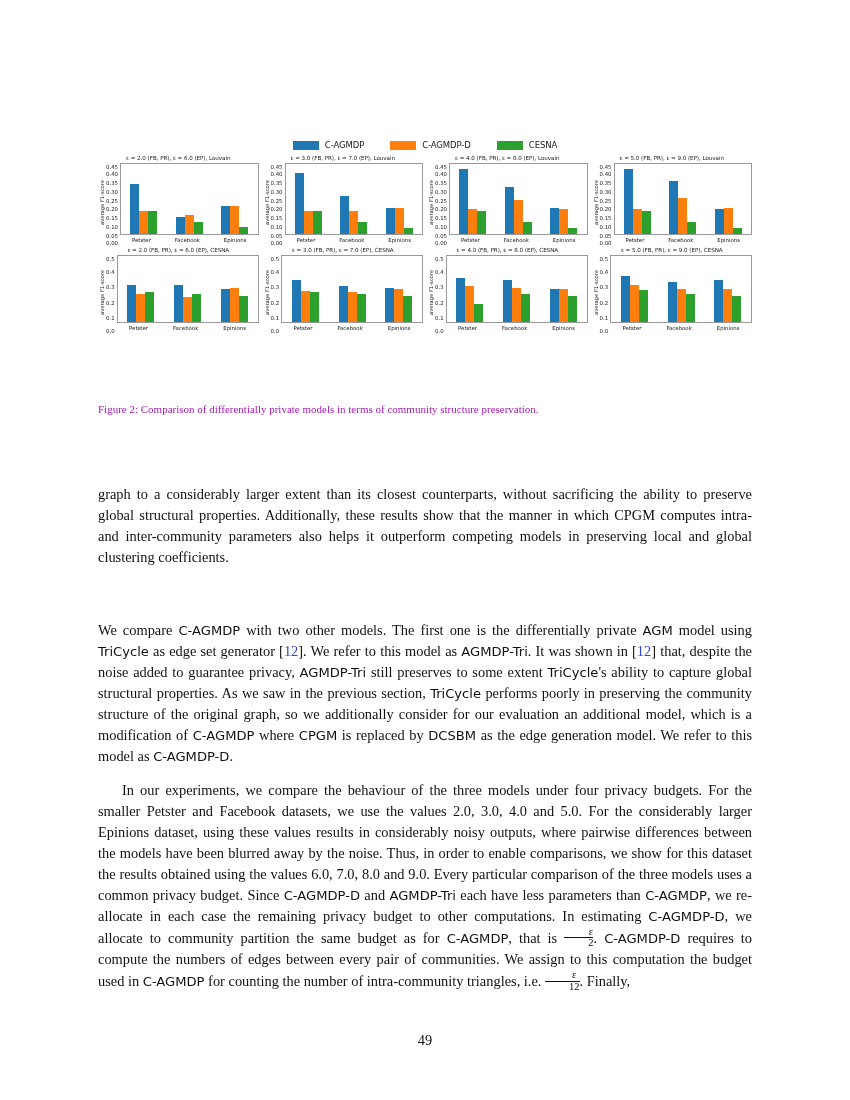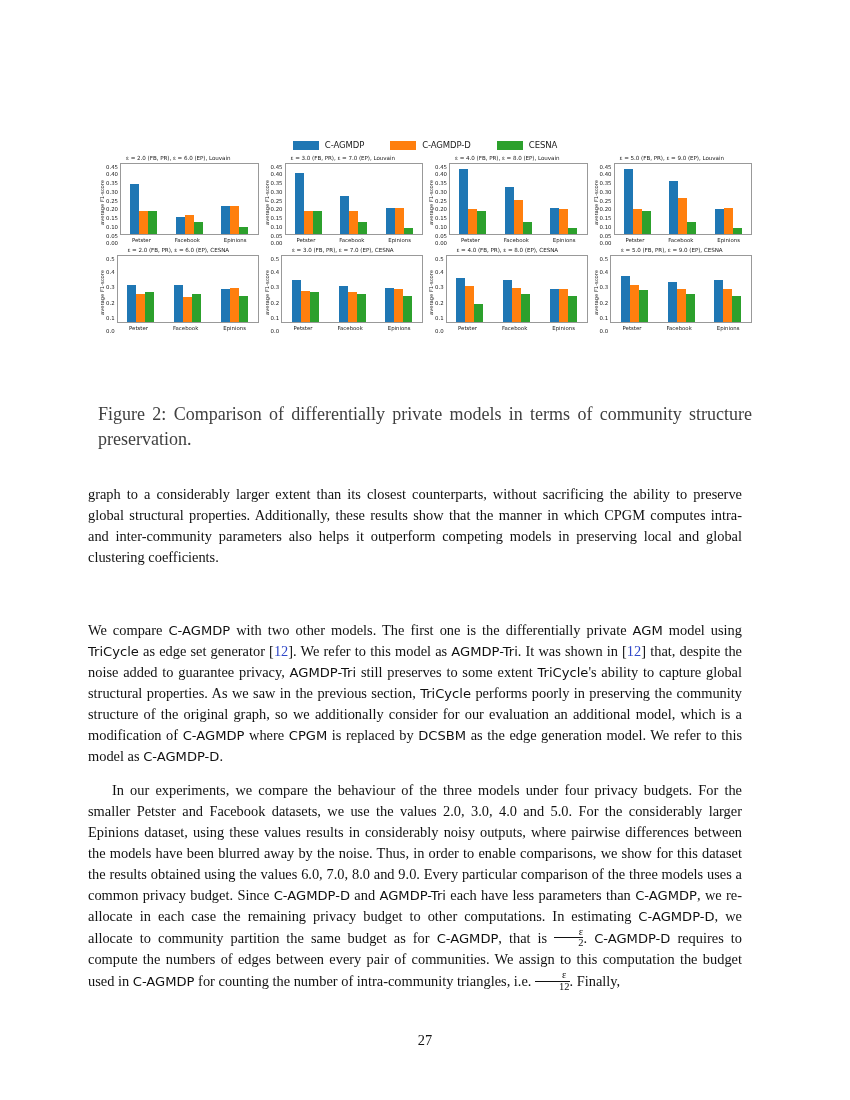--- a/index.html
+++ b/index.html
@@ -150,30 +150,30 @@
     text-align: center;
     white-space: nowrap;
   }
 
   .figcaption {
     position: absolute;
     left: 98px;
     top: 402px;
     width: 654px;
     font-family: "Liberation Serif", serif;
-    font-size: 18px;
+    font-size: 11px;
     line-height: 1.38;
     text-align: justify;
-    color: #404040;
+    color: #a21caf;
   }
 
   
   .body-text {
     position: absolute;
-    left: 88px;
+    left: 98px;
     width: 654px;
     font-family: "Liberation Serif", serif;
     font-size: 14.4px;
     line-height: 1.45;
     text-align: justify;
     text-justify: inter-word;
     color: #111111;
   }
   #para-1 { top: 470px; }
   #heading-632 {
@@ -584,14 +584,14 @@
     <span>Comparison of differentially private models in terms of community structure preservation.</span>
   </div>
 
   <p class="body-text" id="para-1">graph to a considerably larger extent than its closest counterparts, without sacrificing the ability to preserve global structural properties. Additionally, these results show that the manner in which CPGM computes intra- and inter-community parameters also helps it outperform competing models in preserving local and global clustering coefficients.</p>
 
 
   <p class="body-text" id="para-2">We compare <span class="sans">C-AGMDP</span> with two other models. The first one is the differentially private <span class="sans">AGM</span> model using <span class="sans">TriCycle</span> as edge set generator [<span class="cite">12</span>]. We refer to this model as <span class="sans">AGMDP-Tri</span>. It was shown in [<span class="cite">12</span>] that, despite the noise added to guarantee privacy, <span class="sans">AGMDP-Tri</span> still preserves to some extent <span class="sans">TriCycle</span>'s ability to capture global structural properties. As we saw in the previous section, <span class="sans">TriCycle</span> performs poorly in preserving the community structure of the original graph, so we additionally consider for our evaluation an additional model, which is a modification of <span class="sans">C-AGMDP</span> where <span class="sans">CPGM</span> is replaced by <span class="sans">DCSBM</span> as the edge generation model. We refer to this model as <span class="sans">C-AGMDP-D</span>.</p>
 
   <p class="body-text" id="para-3">In our experiments, we compare the behaviour of the three models under four privacy budgets. For the smaller Petster and Facebook datasets, we use the values 2.0, 3.0, 4.0 and 5.0. For the considerably larger Epinions dataset, using these values results in considerably noisy outputs, where pairwise differences between the models have been blurred away by the noise. Thus, in order to enable comparisons, we show for this dataset the results obtained using the values 6.0, 7.0, 8.0 and 9.0. Every particular comparison of the three models uses a common privacy budget. Since <span class="sans">C-AGMDP-D</span> and <span class="sans">AGMDP-Tri</span> each have less parameters than <span class="sans">C-AGMDP</span>, we re-allocate in each case the remaining privacy budget to other computations. In estimating <span class="sans">C-AGMDP-D</span>, we allocate to community partition the same budget as for <span class="sans">C-AGMDP</span>, that is <span class="frac"><span class="num-t">ε</span><span class="den-b">2</span></span>. <span class="sans">C-AGMDP-D</span> requires to compute the numbers of edges between every pair of communities. We assign to this computation the budget used in <span class="sans">C-AGMDP</span> for counting the number of intra-community triangles, i.e. <span class="frac"><span class="num-t">ε</span><span class="den-b">12</span></span>. Finally,</p>
 
-  <div class="page-number">27</div>
+  <div class="page-number">49</div>
 </div>
 
 </body></html>

